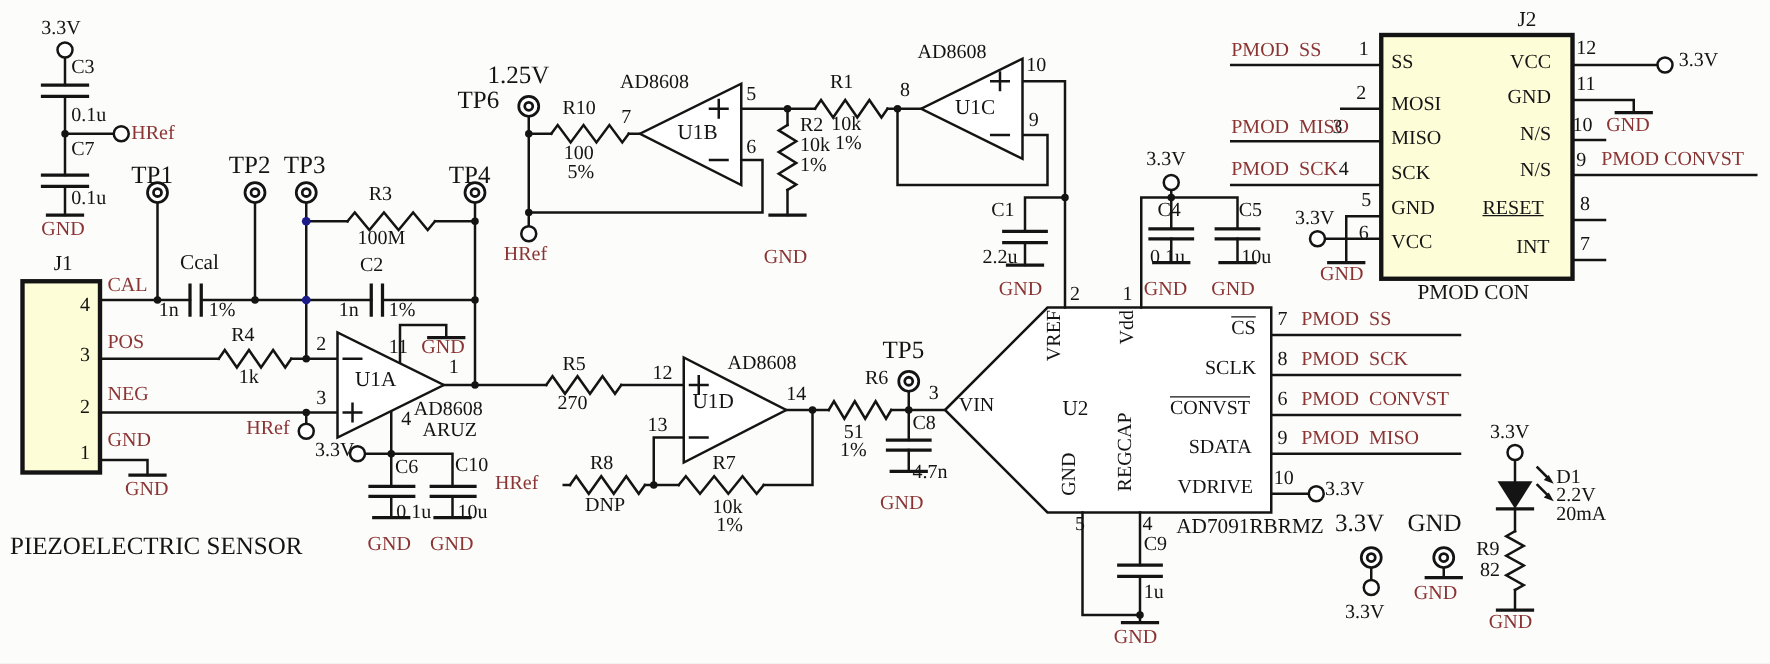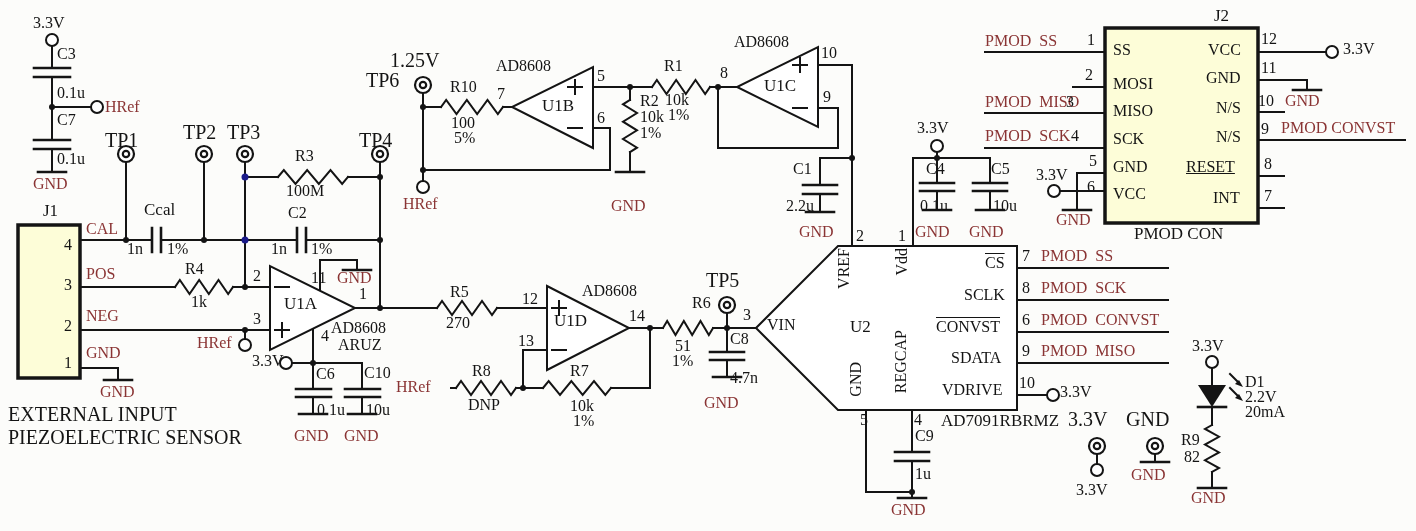--- a/index.html
+++ b/index.html
@@ -366,16 +366,15 @@
       <span class="lbl b2" style="left: 1134px; top: 225px;">PMOD CON</span>
       <span class="lbl" style="left: 1192px; top: 338px;">3.3V</span>
       <span class="lbl" style="left: 1245px; top: 374px;">D1</span>
       <span class="lbl" style="left: 1245px; top: 389px;">2.2V</span>
       <span class="lbl" style="left: 1245px; top: 404px;">20mA</span>
       <span class="lbl" style="left: 1181px; top: 432px;">R9</span>
       <span class="lbl" style="left: 1184px; top: 449px;">82</span>
       <span class="lbl r" style="left: 1191px; top: 490px;">GND</span>
     </div>
 
-  <div class="lbl b" style="left:8px;top:404px;">EXTERNAL INPUT</div>
   <div class="lbl b" style="left:8px;top:427px;">PIEZOELECTRIC SENSOR</div>
 
 </div>
 
 </body></html>

